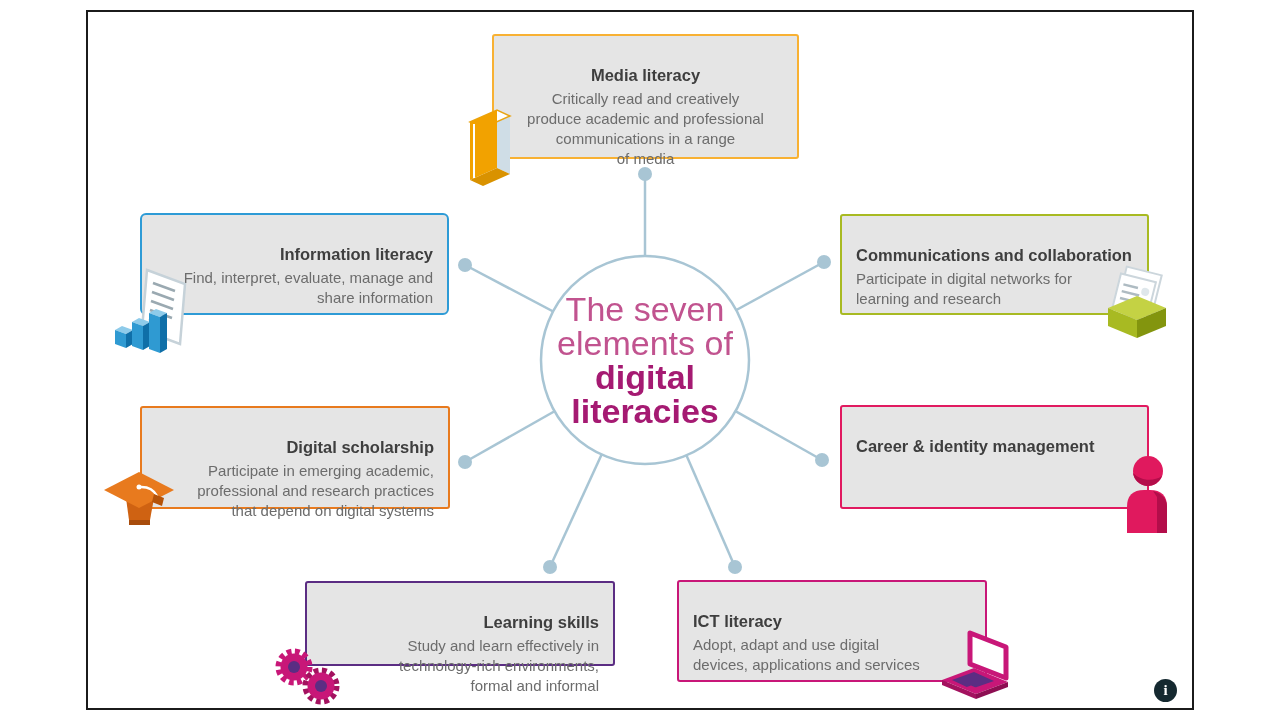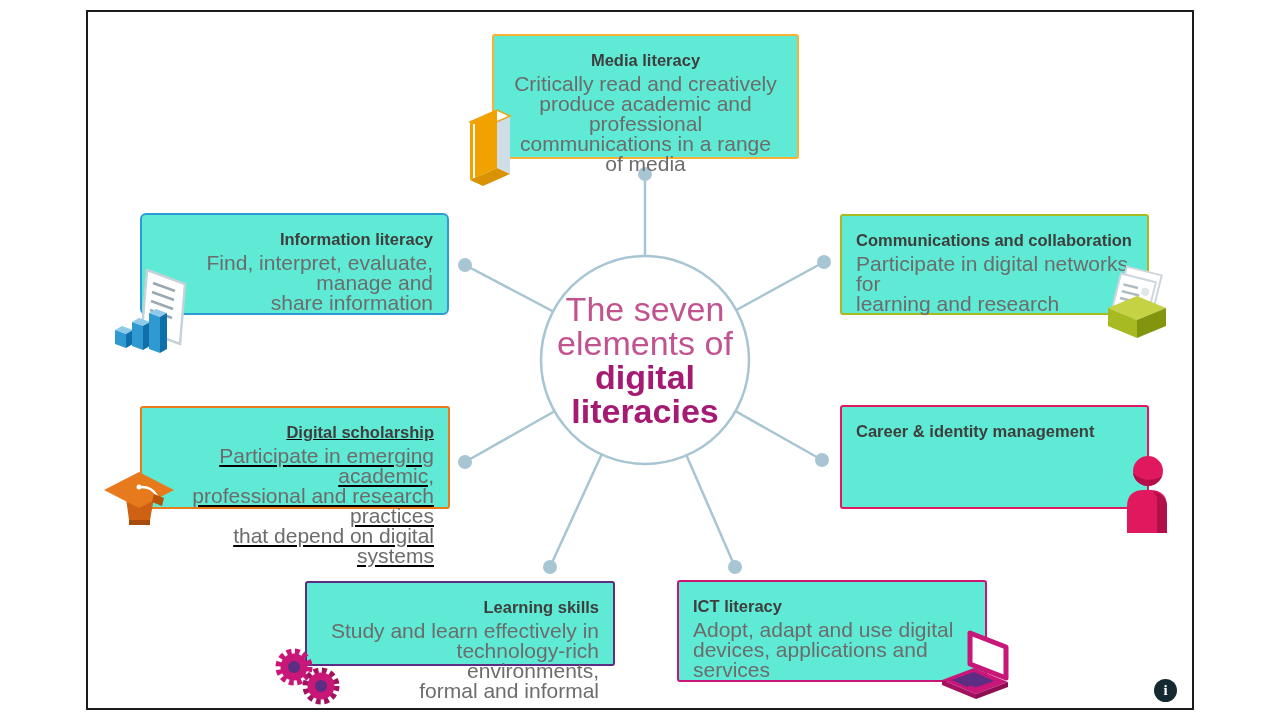--- a/index.html
+++ b/index.html
@@ -31,40 +31,40 @@
     font-size: 34px; line-height: 34px;
     white-space: pre-line;
   }
   .center-top    { color: #c1538f; font-weight: 400; }
   .center-bottom { color: #a51a72; font-weight: 700; }
 
   .node {
     position: absolute;
     border-width: 2px; border-style: solid;
     border-radius: 3px;
-    background: #5eead4;
-    padding: 14px 14px 10px 14px;
+    background: #e5e5e5;
+    padding: 29px 14px 10px 14px;
   }
   .node h3 {
     font-size: 16.5px; font-weight: 700;
     color: #3e3e3e; margin-bottom: 3px;
     line-height: 21px;
   }
   .node p {
-    font-size: 21px; color: #6c6c6c;
+    font-size: 15px; color: #6c6c6c;
     line-height: 20px; white-space: pre-line;
   }
   .align-center { text-align: center; }
   .align-right  { text-align: right;  }
   .align-left   { text-align: left;   }
 
   .node-media    { left: 404px; top:  22px; width: 307px; height: 125px; border-color: #f8b133; }
   .node-info     { left:  52px; top: 201px; width: 309px; height: 102px; border-color: #2e9bd6; border-radius: 6px; }
   .node-comms    { left: 752px; top: 202px; width: 309px; height: 101px; border-color: #a8ba22; }
-  .node-scholar  { left:  52px; top: 394px; width: 310px; height: 103px; border-color: #e87a1e; text-decoration: underline; }
+  .node-scholar  { left:  52px; top: 394px; width: 310px; height: 103px; border-color: #e87a1e; }
   .node-career   { left: 752px; top: 393px; width: 309px; height: 104px; border-color: #e11a60; }
   .node-learning { left: 217px; top: 569px; width: 310px; height:  85px; border-color: #5b2d83; }
   .node-ict      { left: 589px; top: 568px; width: 310px; height: 102px; border-color: #c81778; }
 
   .icon { position: absolute; line-height: 0; }
   .icon-book    { left: 379px; top:  93px; }
   .icon-docbars { left:  25px; top: 256px; }
   .icon-tray    { left:1018px; top: 250px; }
   .icon-cap     { left:  14px; top: 458px; }
   .icon-person  { left:1034px; top: 441px; }

